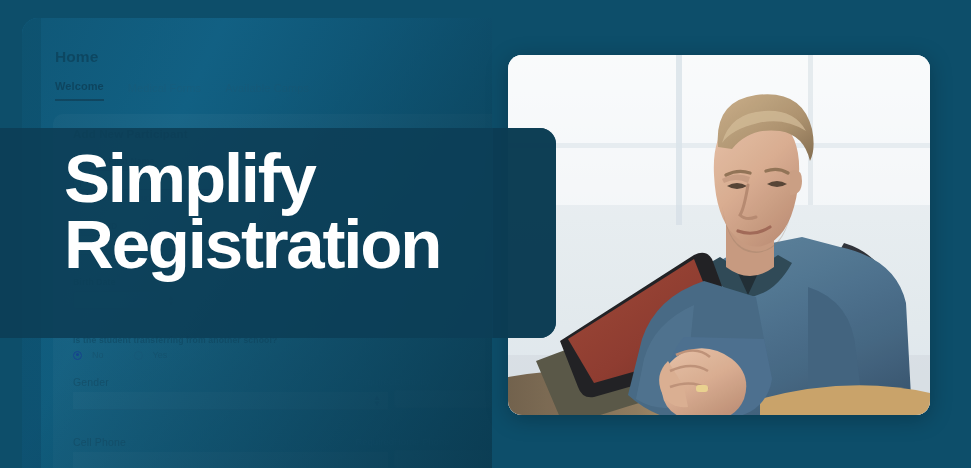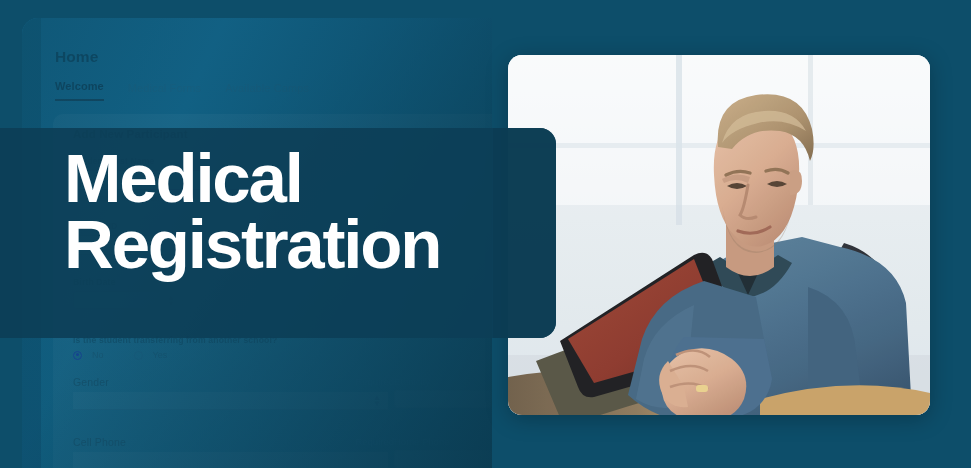--- a/index.html
+++ b/index.html
@@ -403,17 +403,17 @@
       <rect x="188" y="330" width="12" height="7" rx="3" fill="#e8cf8a"></rect>
 
       <rect x="0" y="0" width="422" height="360" fill="#ffffff" opacity=".05"></rect>
     </svg>
   </div>
 
   <div id="overlay-panel"></div>
   <div id="overlay-tail"></div>
 
   <div id="headline">
-    <span class="l1">Medical</span>
+    <span class="l1">Simplify</span>
     <span class="l2">Registration</span>
   </div>
 
 </div>
 
 </body></html>

